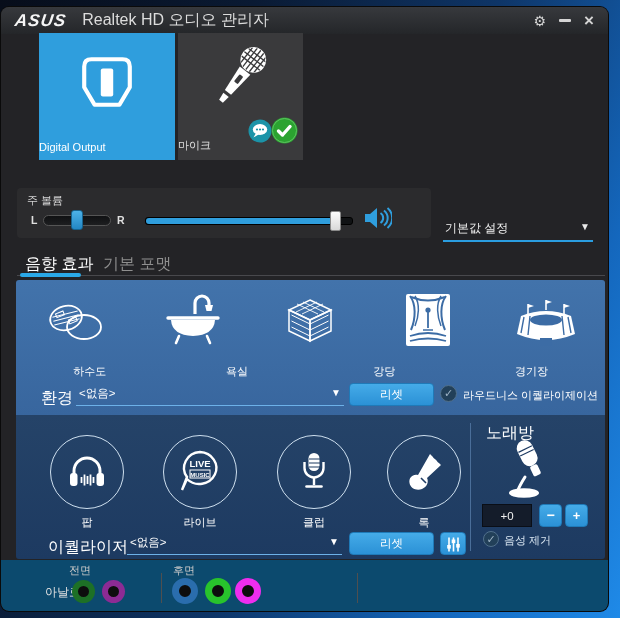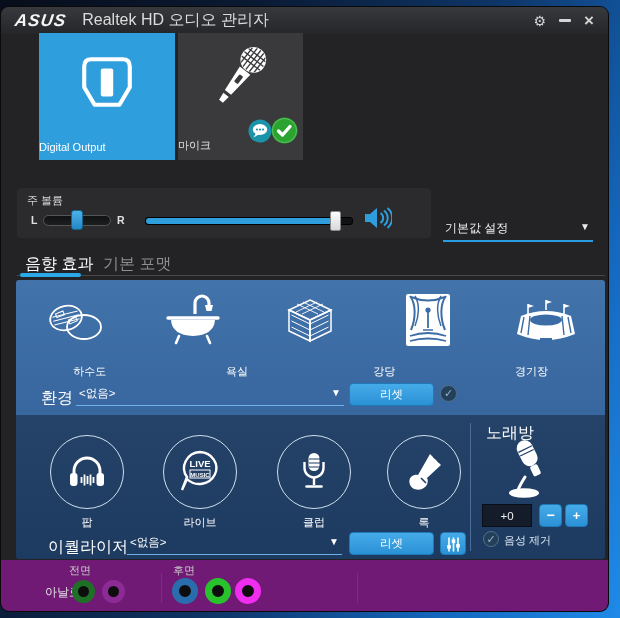--- a/index.html
+++ b/index.html
@@ -97,21 +97,21 @@
   #voice-chk { left:467px; top:116px; width:16px; height:16px; line-height:14px; }
   #voice-label { left:488px; top:118px; font-size:11px; color:#d7e4f0; }
 
   #eq-label { left:32px; top:122px; }
   #eq-dd { left:111px; top:116px; width:215px; height:24px; }
   #eq-reset { left:333px; top:117px; width:85px; height:23px; line-height:21px; }
   #eq-settings { left:424px; top:117px; width:26px; height:23px; }
   #eq-settings svg { margin-top:3px; }
 
   
-  #jack-bar { left:0; top:553px; width:607px; height:51px; background:#701a75; border-radius:0 0 8px 8px; }
+  #jack-bar { left:0; top:553px; width:607px; height:51px; background:#0c4a6e; border-radius:0 0 8px 8px; }
   .jack-head { position:absolute; top:3px; font-size:11px; color:#c8c8c8; }
   #analog-label { left:12px; top:24px; font-size:12px; color:#e2e2e2;margin-left:32px; }
   .jack { position:absolute; border-radius:50%; background:#0d0d0d; cursor:default; }
   .jack-sm { width:23px; height:23px; border-width:6px; border-style:solid; top:20px; }
   .jack-lg { width:26px; height:26px; border-width:7px; border-style:solid; top:18px; }
   .jack-div { position:absolute; top:13px; width:1px; height:30px; background:#4f4f4f; }
 </style>
 </head>
 <body>
 
@@ -288,20 +288,21 @@
           </div>
       </div>
 
       <span class="abs row-label" id="env-label">환경</span>
       <div class="dropdown" id="env-dd">
         <span class="dd-val">&lt;없음&gt;</span>
         <span class="dd-arrow" style="color:#fff">▼</span>
       </div>
       <div class="btn-blue" id="env-reset">리셋</div>
       <div class="circle-check" id="loudness-chk">✓</div>
+      <span class="abs" id="loudness-label">라우드니스 이퀄라이제이션</span>
     </div>
 
     <div class="abs" id="eq-section">
 
       <div class="eq-circle" style="left:34px">
         <svg width="46" height="46" viewBox="0 0 46 46">
           <path d="M10,26 v-4 a13,13 0 0 1 26,0 v4" stroke="#fff" stroke-width="3" fill="none"></path>
           <rect x="6" y="24" width="7.5" height="13" rx="3" fill="#fff"></rect>
           <rect x="32.5" y="24" width="7.5" height="13" rx="3" fill="#fff"></rect>
           <path d="M17.5,28 v6 M20.5,25.5 v11 M23.5,27 v8 M26.5,25.5 v11 M29.5,28 v6" stroke="#fff" stroke-width="1.8"></path>

